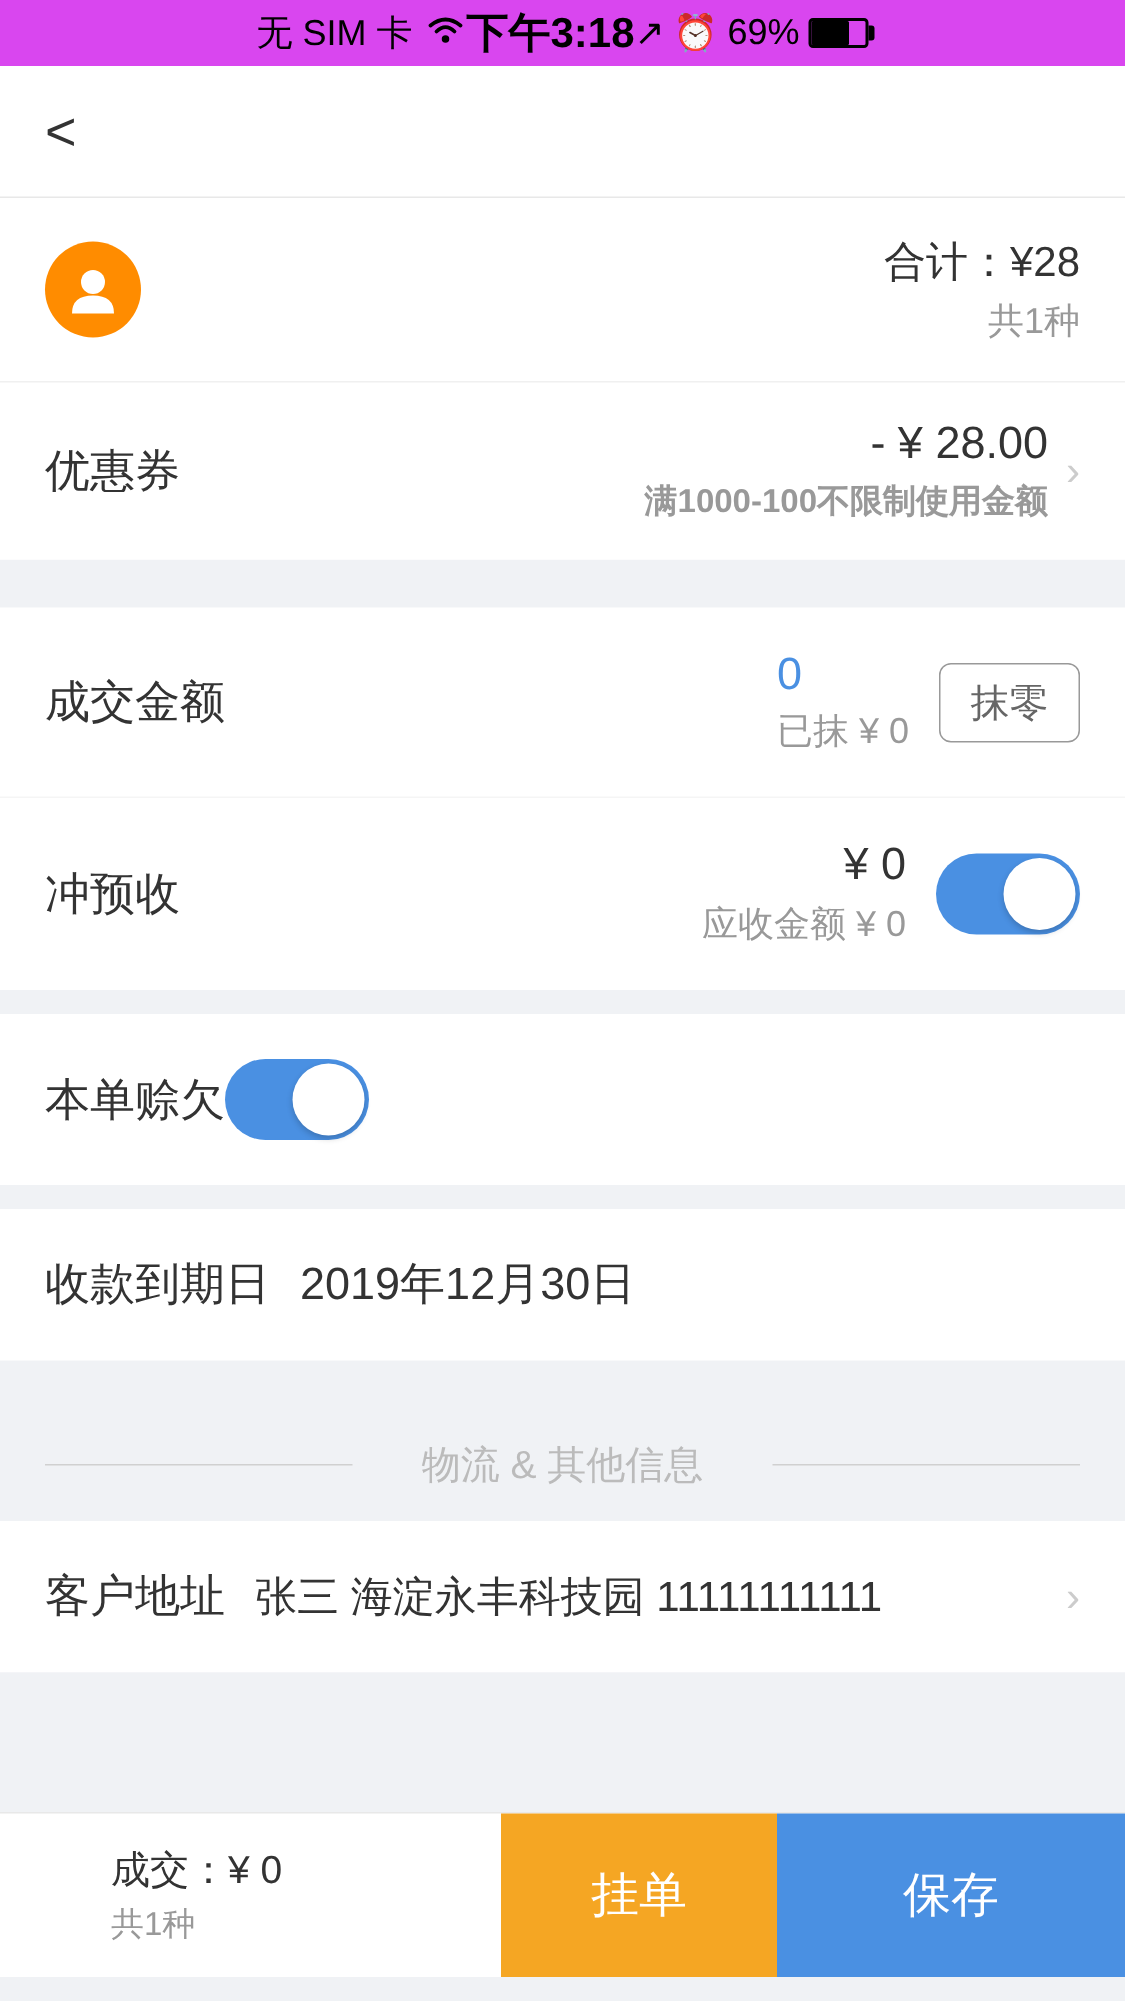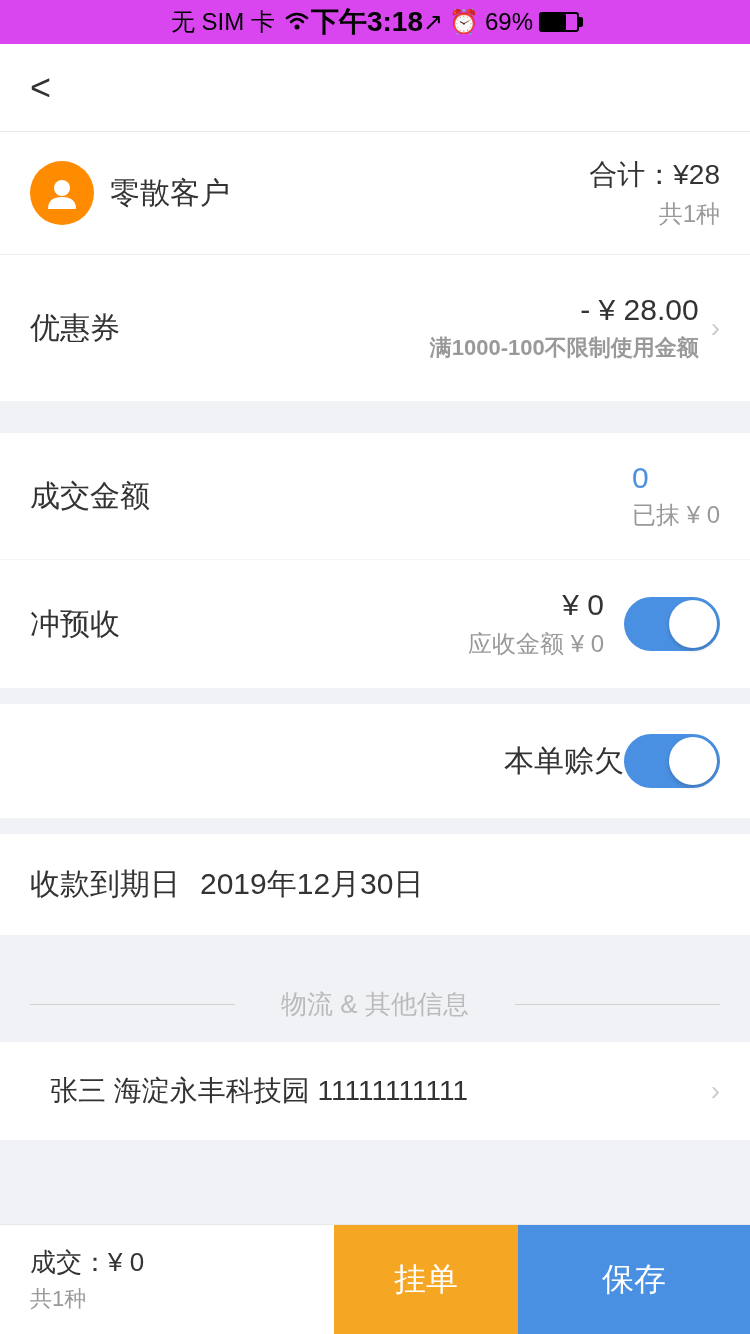--- a/index.html
+++ b/index.html
@@ -101,21 +101,21 @@
       font-size: 28px; color: #fff;
     }
     .customer-name { font-size: 30px; color: #333; font-weight: 500; }
     .customer-total { text-align: right; }
     .total-amount { font-size: 28px; color: #333; font-weight: 500; }
     .total-count { font-size: 24px; color: #999; margin-top: 4px; }
 
     
     .coupon-row {
       background: #fff;
-      padding: 38px 30px;
+      padding: 24px 30px;
       display: flex;
       align-items: center;
       justify-content: space-between;
       border-top: 1px solid #f0f0f0;
     }
     .coupon-label { font-size: 30px; color: #333; }
     .coupon-right { display: flex; align-items: center; gap: 12px; }
     .coupon-info { text-align: right; }
     .coupon-discount { font-size: 30px; color: #333; font-weight: 500; }
     .coupon-desc { font-size: 22px; color: #999; margin-top: 6px; font-weight: bold; }
@@ -175,21 +175,21 @@
       top: 3px; right: 3px;
       box-shadow: 0 2px 4px rgba(0,0,0,0.2);
     }
 
     
     .debt-section {
       background: #fff;
       padding: 30px;
       display: flex;
       align-items: center;
-      justify-content: flex-end;
+      justify-content: flex-start;
       margin-bottom: 16px;
     }
     .debt-label { font-size: 30px; color: #333; }
 
     
     .due-date-section {
       background: #fff;
       padding: 30px;
       display: flex;
       align-items: center;
@@ -225,27 +225,28 @@
       align-items: center;
       justify-content: space-between;
     }
     .address-label { font-size: 30px; color: #333; min-width: 90px; }
     .address-value { font-size: 28px; color: #333; flex: 1; margin-left: 20px; }
     .address-chevron { font-size: 28px; color: #ccc; }
 
     
     .bottom-bar {
       position: fixed;
-      bottom: 0;
+      bottom: 16px;
       width: 750px;
       height: 110px;
       background: #fff;
       display: flex;
       align-items: center;
       border-top: 1px solid #e8e8e8;
+      padding-left: 44px;
     }
     .bottom-info {
       flex: 1;
       padding: 0 30px;
     }
     .bottom-transaction { font-size: 26px; color: #333; }
     .bottom-count { font-size: 22px; color: #999; margin-top: 4px; }
     .bottom-actions {
       display: flex;
       height: 100%;
@@ -309,21 +310,20 @@
 
   <div class="white-section">
     <div class="customer-row">
       <div class="customer-left">
         <div class="customer-avatar">
           <svg width="36" height="36" viewBox="0 0 36 36">
             <circle cx="18" cy="13" r="8" fill="#fff"></circle>
             <path d="M4 34 Q4 22 18 22 Q32 22 32 34" fill="#fff"></path>
           </svg>
         </div>
-        <span class="customer-name">零散客户</span>
       </div>
       <div class="customer-total">
         <div class="total-amount">合计：¥28</div>
         <div class="total-count">共1种</div>
       </div>
     </div>
 
     <div class="coupon-row">
       <span class="coupon-label">优惠券</span>
       <div class="coupon-right">
@@ -339,20 +339,21 @@
   <div class="section-divider"></div>
 
   <div class="white-section deal-section">
     <div class="deal-row">
       <span class="deal-label">成交金额</span>
       <div class="deal-right">
         <div>
           <div class="deal-amount-blue">0</div>
           <div class="deal-sub">已抹  ¥ 0</div>
         </div>
+        <button class="round-zero-btn">抹零</button>
       </div>
     </div>
 
     <div class="prepay-row">
       <span class="prepay-label">冲预收</span>
       <div class="prepay-right">
         <div class="prepay-amounts">
           <div class="prepay-main">¥ 0</div>
           <div class="prepay-sub">应收金额 ¥ 0</div>
         </div>
@@ -381,20 +382,21 @@
 
   <div class="section-divider"></div>
 
   <div class="logistics-section">
     <div class="logistics-line"></div>
     <span class="logistics-label">物流 &amp; 其他信息</span>
     <div class="logistics-line"></div>
   </div>
 
   <div class="address-section">
+    <span class="address-label">客户地址</span>
     <span class="address-value">张三 海淀永丰科技园 11111111111</span>
     <span class="address-chevron">›</span>
   </div>
 
   <div class="section-divider" style="height:200px;"></div>
 
 </div>
 
 <div class="bottom-bar">
   <div class="bottom-info">

